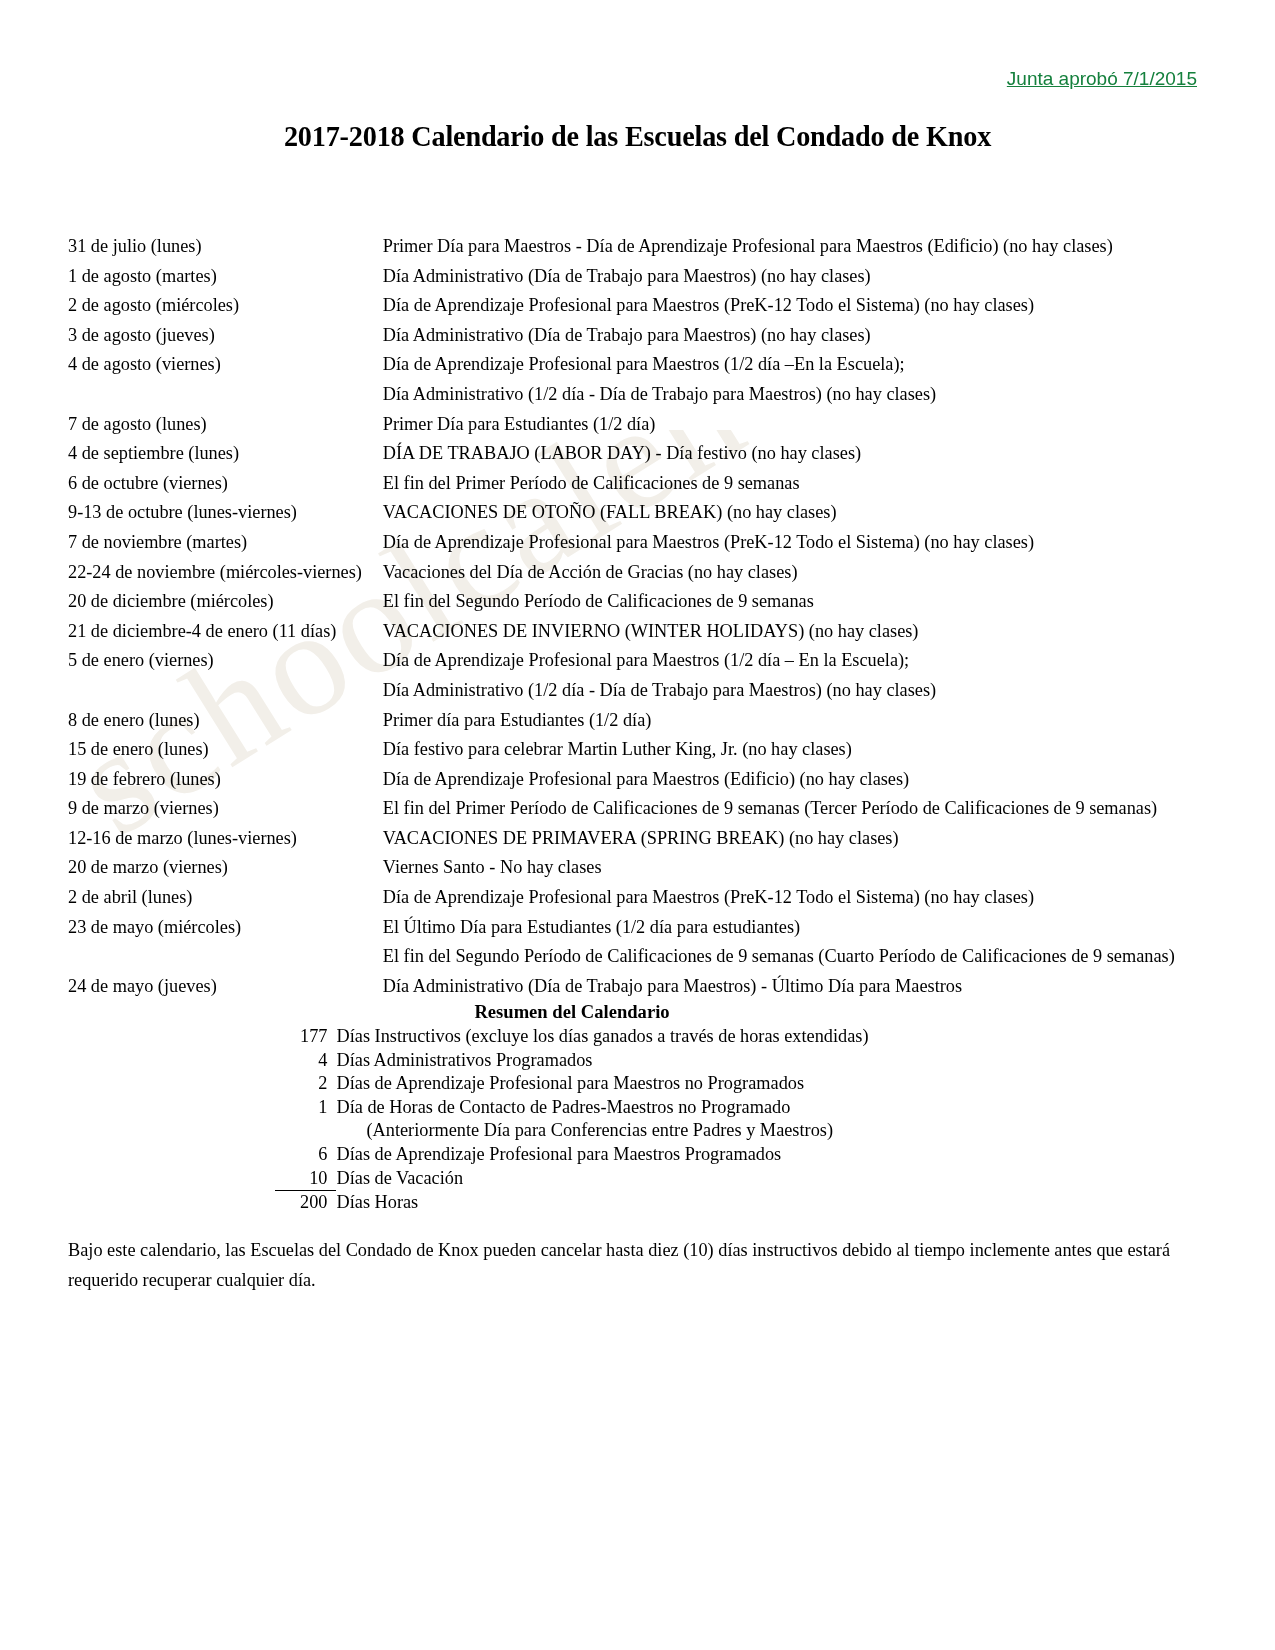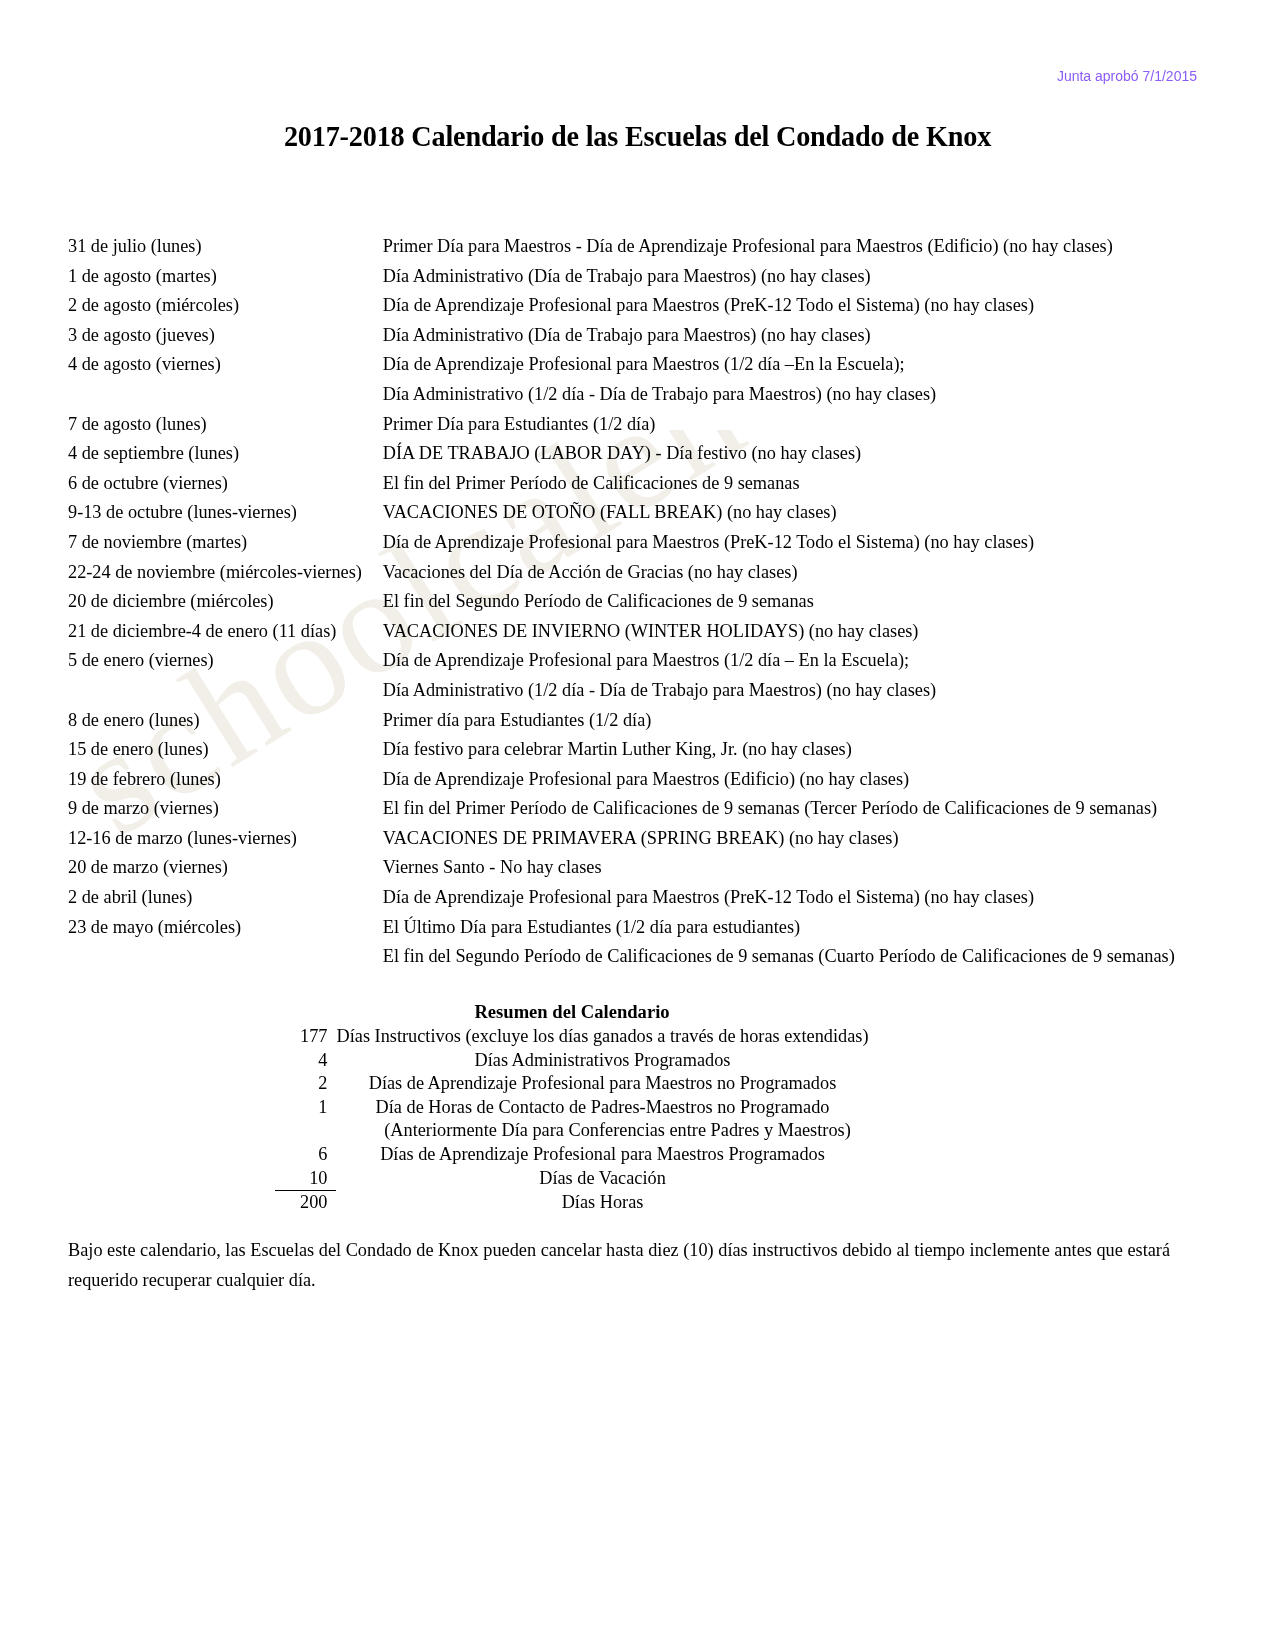--- a/index.html
+++ b/index.html
@@ -50,23 +50,24 @@
   }
 
   .content { position: relative; z-index: 2; }
 
   
   .board-note {
     position: absolute;
     top: 68px;
     right: 78px;
     font-family: "Liberation Sans", "DejaVu Sans", sans-serif;
-    font-size: 14px;
-    color: #8b5cf6;
+    font-size: 19px;
+    color: #15803d;
     white-space: nowrap;
+    text-decoration: underline;
   }
 
   
   .doc-title {
     position: absolute;
     top: 119px;
     left: 0;
     width: 1275px;
     text-align: center;
     font-family: "Liberation Serif", "DejaVu Serif", serif;
@@ -125,21 +126,21 @@
     white-space: nowrap;
   }
   td.num {
     text-align: right;
     width: 52px;
     padding-right: 9px;
   }
   td.num.ruled {
     border-bottom: 1.6px solid #000;
   }
-  td.lbl { text-align: center; }
+  td.lbl { text-align: left; }
   td.lbl.indent { padding-left: 30px; }
 
   
   .footer-note {
     position: absolute;
     top: 1236px;
     left: 68px;
     width: 1122px;
     font-size: 18.3px;
     line-height: 29.5px;
@@ -256,20 +257,24 @@
             <td class="desc-cell">Día de Aprendizaje Profesional para Maestros  (PreK-12 Todo el Sistema) (no hay clases)</td>
           </tr>
           <tr>
             <td class="date-cell">23 de mayo (miércoles)</td>
             <td class="desc-cell">El Último Día para Estudiantes (1/2 día para estudiantes)</td>
           </tr>
           <tr>
             <td class="date-cell"></td>
             <td class="desc-cell">El fin del Segundo Período de Calificaciones de 9 semanas (Cuarto Período de Calificaciones de 9 semanas)</td>
           </tr>
+          <tr>
+            <td class="date-cell">24 de mayo (jueves)</td>
+            <td class="desc-cell">Día Administrativo (Día de Trabajo para Maestros) - Último Día para Maestros</td>
+          </tr>
         </tbody>
     </table>
 
     <div class="summary-wrap">
       <div class="summary-title">Resumen del Calendario</div>
       <table class="summary-table">
         <tbody>
             <tr>
               <td class="num">177</td>
               <td class="lbl">Días Instructivos (excluye los días ganados a través de horas extendidas)</td>

